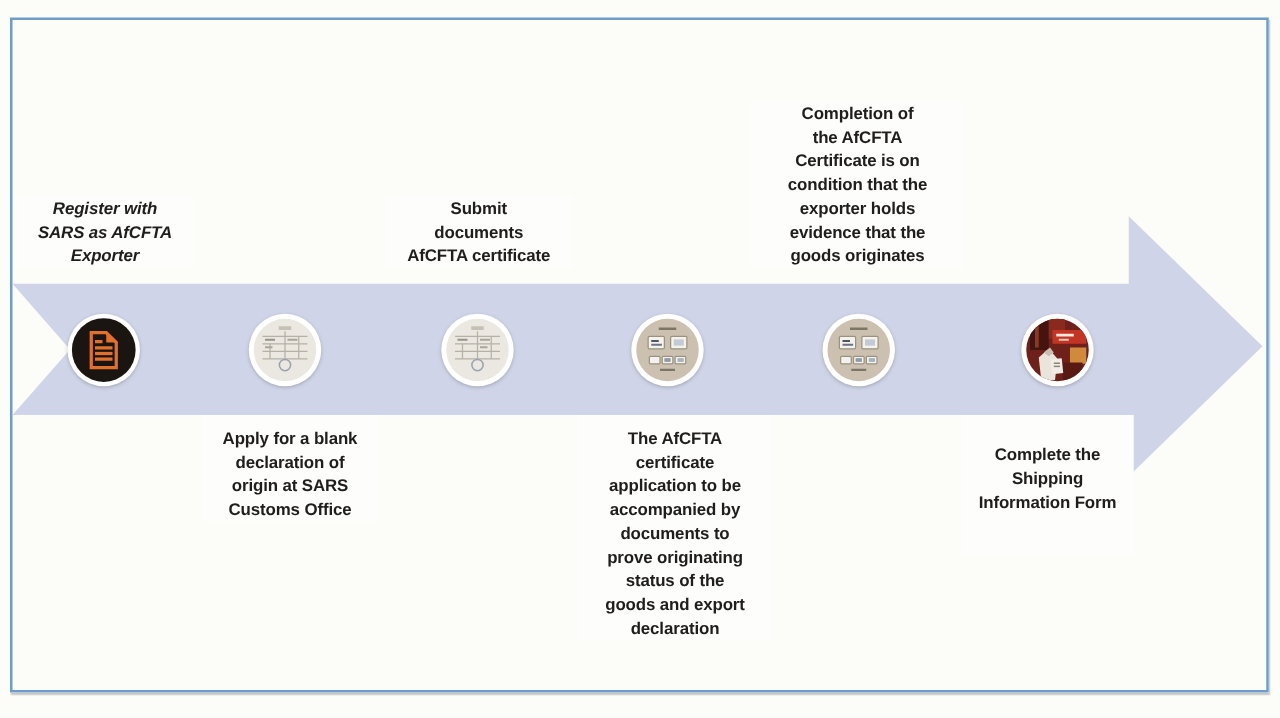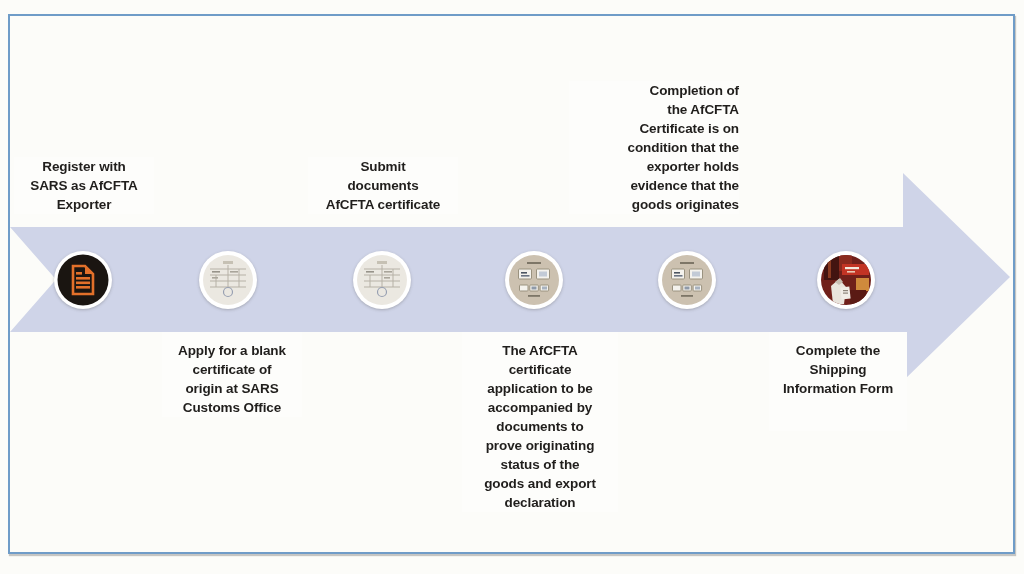--- a/index.html
+++ b/index.html
@@ -12,26 +12,26 @@
     position:absolute;left:8px;top:14px;width:1003px;height:536px;
     border:2px solid #6f9cc8;background:transparent;
     box-shadow:1px 2px 1px rgba(130,130,128,.45);
   }
   .arrow-svg{position:absolute;left:0;top:0;z-index:1;}
   .step-label{
     position:absolute;z-index:3;background:#fdfdfb;
     color:#201e1c;font-size:13.5px;font-weight:600;line-height:19px;
     text-align:center;white-space:pre-line;letter-spacing:-0.1px;
   }
-  .lbl-1{left:14px;top:157px;width:140px;}
+  .lbl-1{left:14px;top:157px;width:140px;font-style:italic;}
   .lbl-2{left:162px;top:332px;width:140px;padding-top:9px;}
   .lbl-3{left:308px;top:157px;width:150px;}
   .lbl-4{left:462px;top:332px;width:156px;padding-top:9px;}
-  .lbl-5{left:569px;top:81px;width:170px;text-align:right;}
-  .lbl-6{left:769px;top:332px;width:138px;padding-top:9px;height:90px;}
+  .lbl-5{left:601px;top:81px;width:170px;}
+  .lbl-6{left:769px;top:332px;width:138px;padding-top:22px;height:90px;}
   .step-icon{
     position:absolute;z-index:4;top:251px;width:52px;height:52px;
     background:#ffffff;border-radius:50%;padding:3px;
     box-shadow:0 1px 3px rgba(90,90,90,.35);
   }
   .step-icon svg{display:block;width:52px;height:52px;}
   .ic-1{left:54px;} .ic-2{left:199px;} .ic-3{left:353px;}
   .ic-4{left:505px;} .ic-5{left:658px;} .ic-6{left:817px;}
 </style>
 </head>
@@ -40,21 +40,21 @@
 <div class="frame"></div>
 
 <svg class="arrow-svg" width="1024" height="574" viewBox="0 0 1024 574">
   <polygon points="10,227 903,227 903,173 1010,277 903,381 903,332 10,332 56,279.5" fill="#cfd4e8"></polygon>
 </svg>
 
 <div class="step-label lbl-1">Register with
 SARS as AfCFTA
 Exporter</div>
 <div class="step-label lbl-2">Apply for a blank
-certificate of
+declaration of
 origin at SARS
 Customs Office</div>
 <div class="step-label lbl-3">Submit
 documents
 AfCFTA certificate</div>
 <div class="step-label lbl-4">The AfCFTA
 certificate
 application to be
 accompanied by
 documents to

